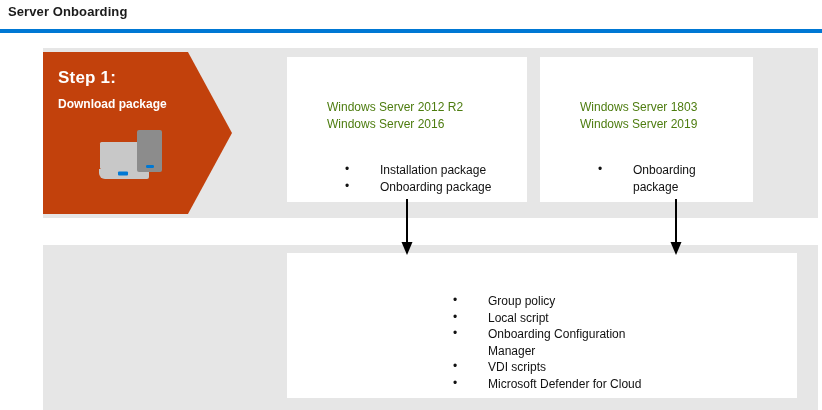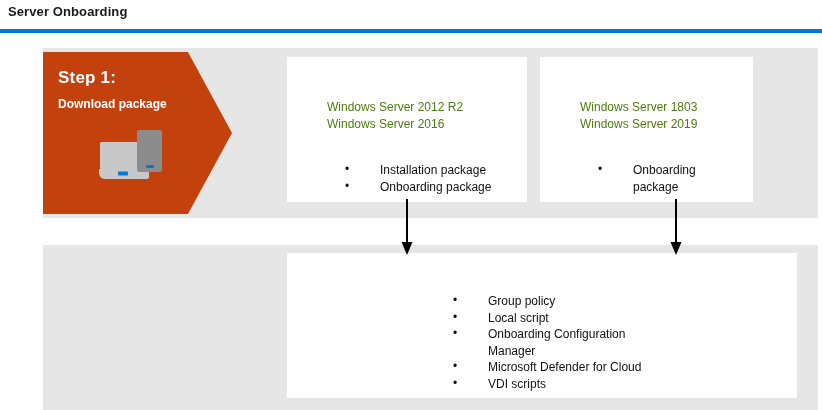--- a/index.html
+++ b/index.html
@@ -226,22 +226,22 @@
     <ul class="card-list">
       <li>Onboarding package</li>
     </ul>
   </div>
 
   <div class="card card-c">
     <ul class="card-list">
       <li>Group policy</li>
       <li>Local script</li>
       <li>Onboarding Configuration Manager</li>
+      <li>VDI scripts</li>
       <li>Microsoft Defender for Cloud</li>
-      <li>VDI scripts</li>
     </ul>
   </div>
 
   <div class="connector conn-1">
     <svg width="16" height="56" viewBox="0 0 16 56" xmlns="http://www.w3.org/2000/svg">
       <line x1="8" y1="0" x2="8" y2="44" stroke="#000000" stroke-width="2"></line>
       <path d="M2.5 43 h11 L8 56 z" fill="#000000"></path>
     </svg>
   </div>
   <div class="connector conn-2">

